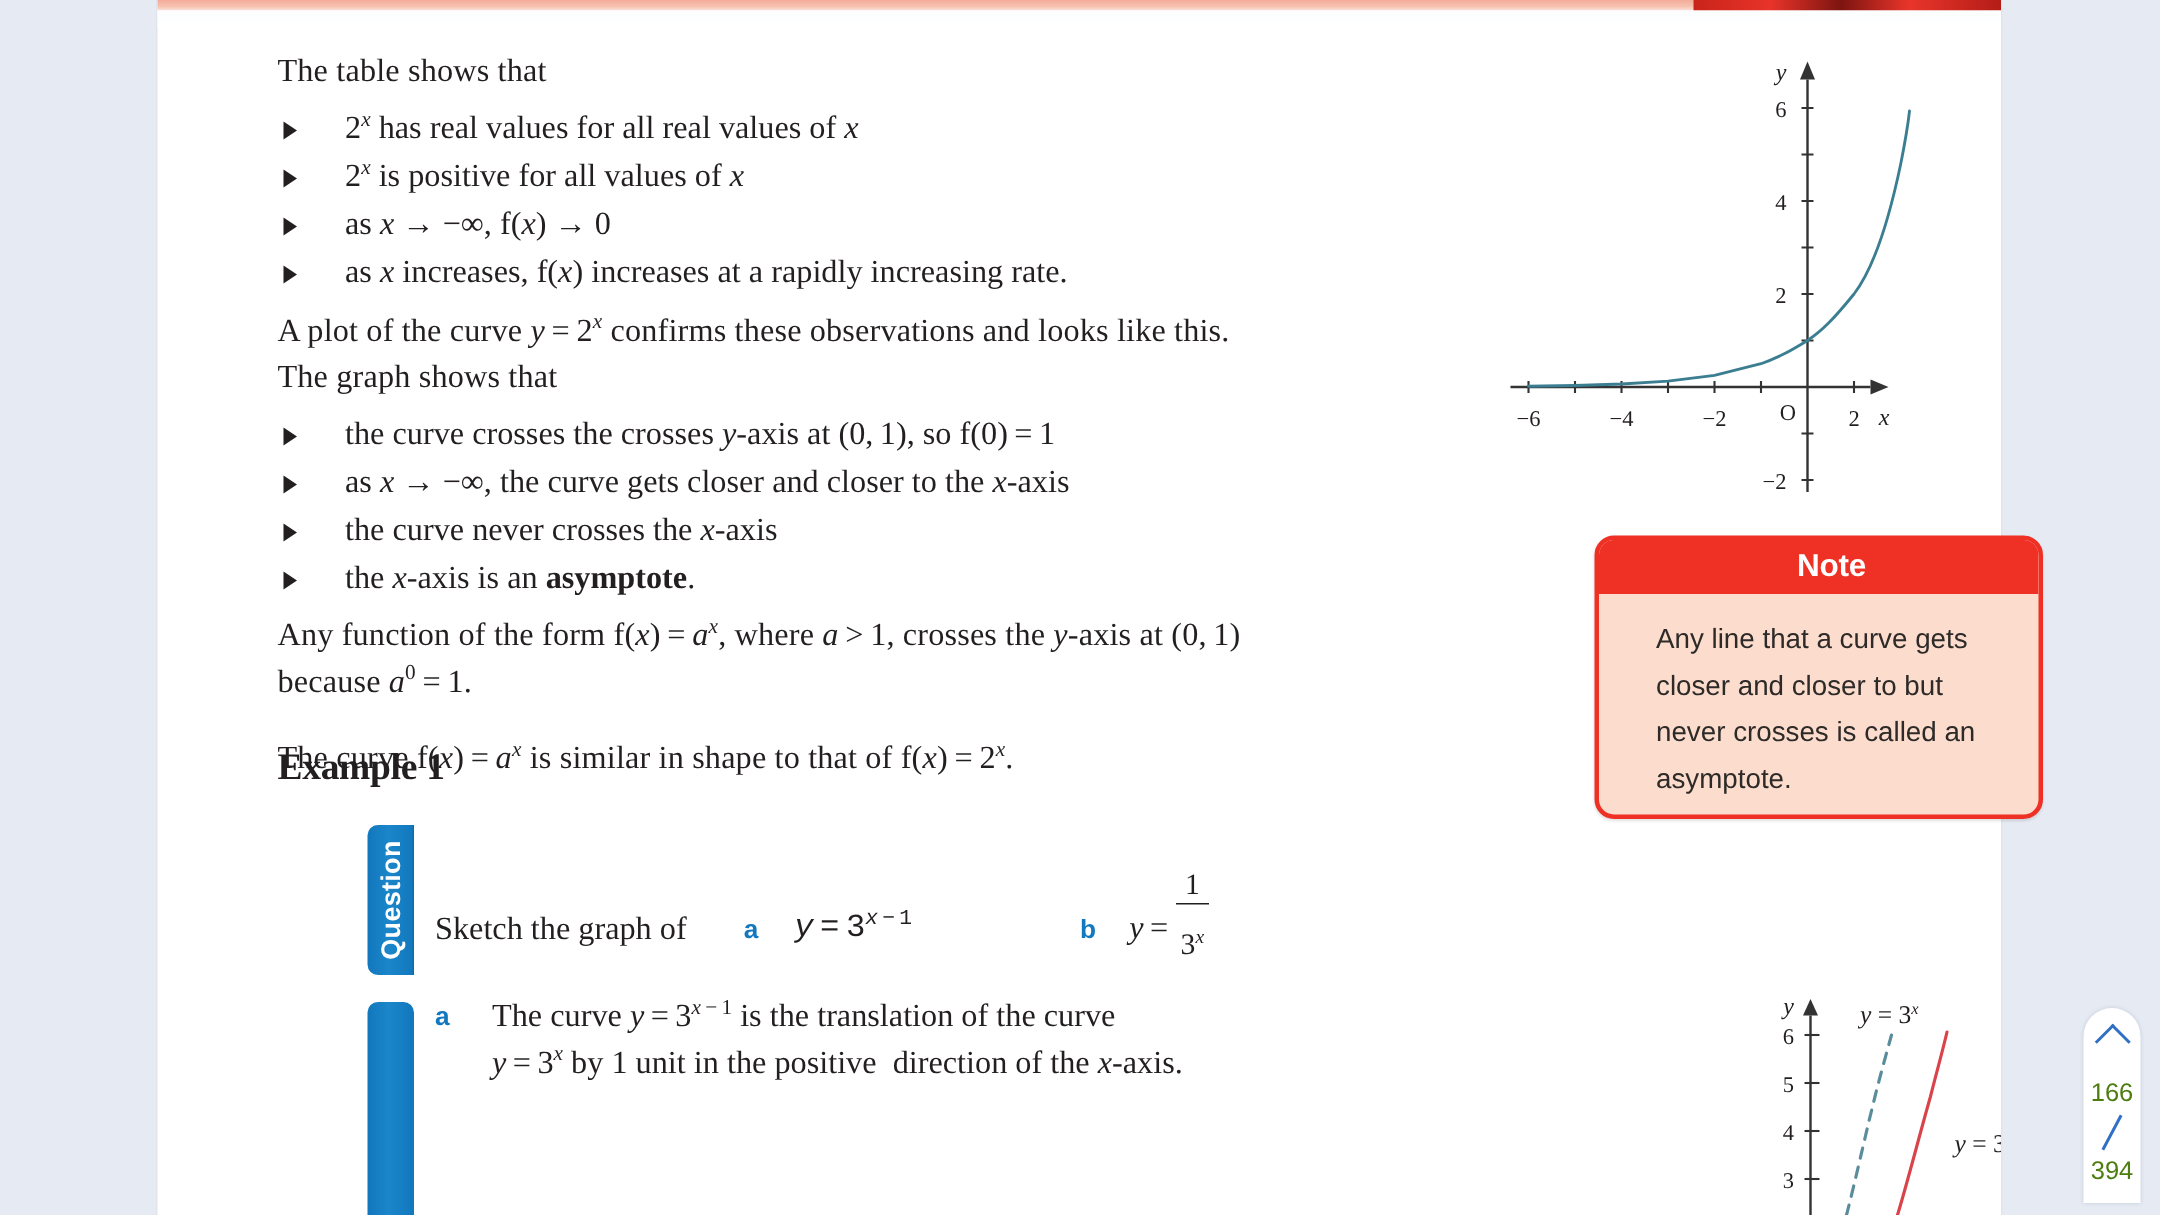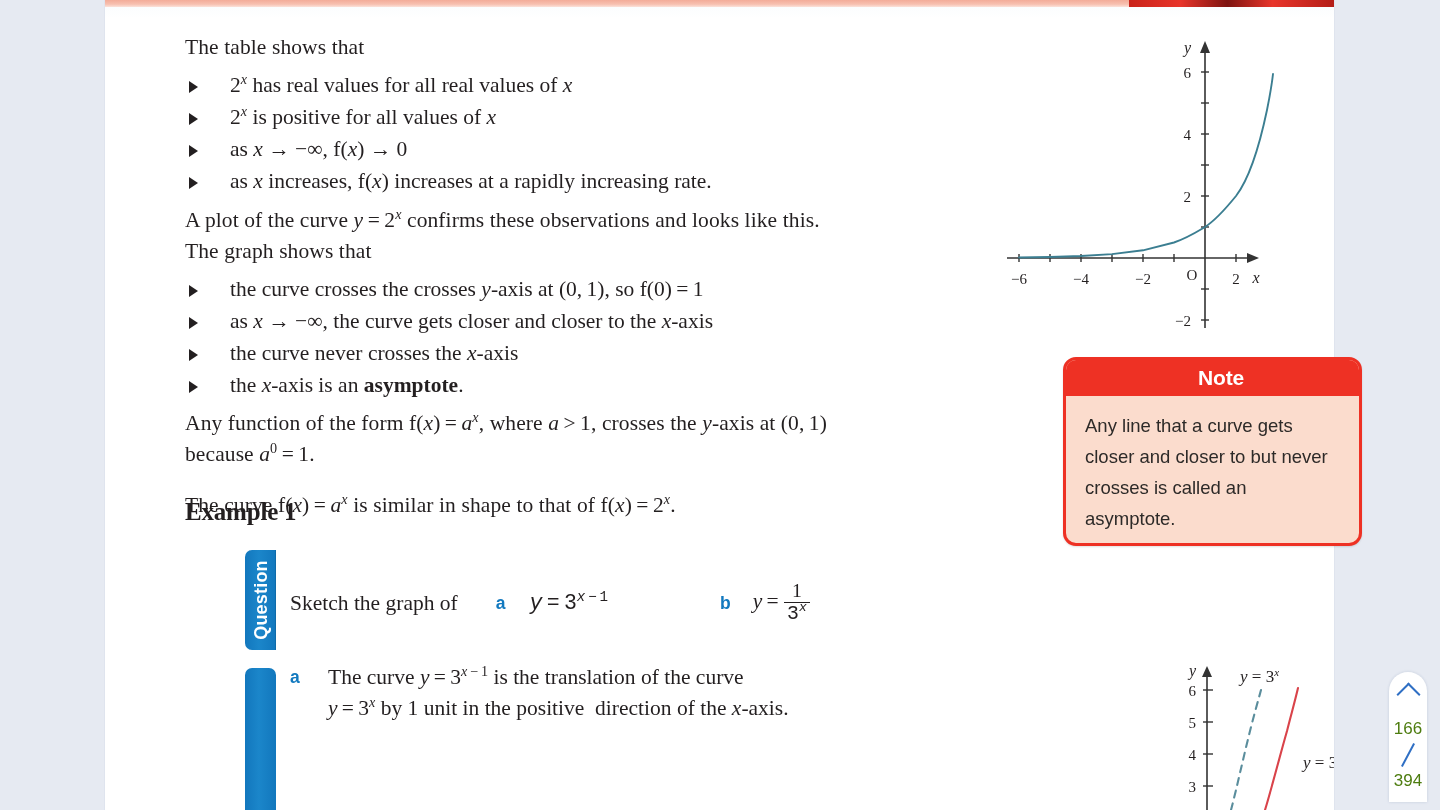--- a/index.html
+++ b/index.html
@@ -84,21 +84,21 @@
     font-family:"Liberation Sans",sans-serif;
     font-weight:bold;font-size:17.5px;color:#1279bf;
   }
   .frac{
     display:inline-block;vertical-align:-0.55em;
     text-align:center;line-height:1.08;
     margin:0 1px;
   }
   .frac .num{display:block;font-size:.92em;padding:0 3px;}
   .frac .bar{display:block;border-top:1.3px solid #231f20;margin:1px 0;}
-  .frac .den{display:block;font-size:.92em;padding:0 3px;font-family:Liberation Mono, monospace;}
+  .frac .den{display:block;font-size:.92em;padding:16px 3px;}
 
   
   #answer-bar{
     position:absolute;left:140px;top:668px;width:31px;height:142px;
     background:linear-gradient(90deg,#1277bd 0%,#1b86ca 45%,#1277bd 100%);
     border-radius:7px 7px 0 0;
   }
   #answer-body{
     position:absolute;left:185px;top:662px;width:580px;
     font-size:21.5px;line-height:31px;color:#231f20;
@@ -127,21 +127,21 @@
     height:36px;background:#ee3124;
     display:flex;align-items:center;padding-left:17px;justify-content:center;
   }
   #note-header span{
     font-family:"Liberation Sans",sans-serif;
     font-size:21px;font-weight:bold;color:#ffffff;letter-spacing:-.2px;
   }
   #note-text{
     padding:14px 18px 0 19px;
     font-family:"Liberation Sans",sans-serif;
-    font-size:18.5px;line-height:31px;color:#2d2a28;
+    font-size:18.5px;line-height:31px;color:#2d2a28;margin-left:19px;
   }
 
   
   #page-nav{
     position:absolute;left:1389px;top:672px;width:38px;height:130px;
     background:#ffffff;border-radius:19px 19px 0 0;
     box-shadow:0 0 3px rgba(40,70,120,.18);
     display:flex;flex-direction:column;align-items:center;
     padding-top:14px;box-sizing:border-box;
   }

